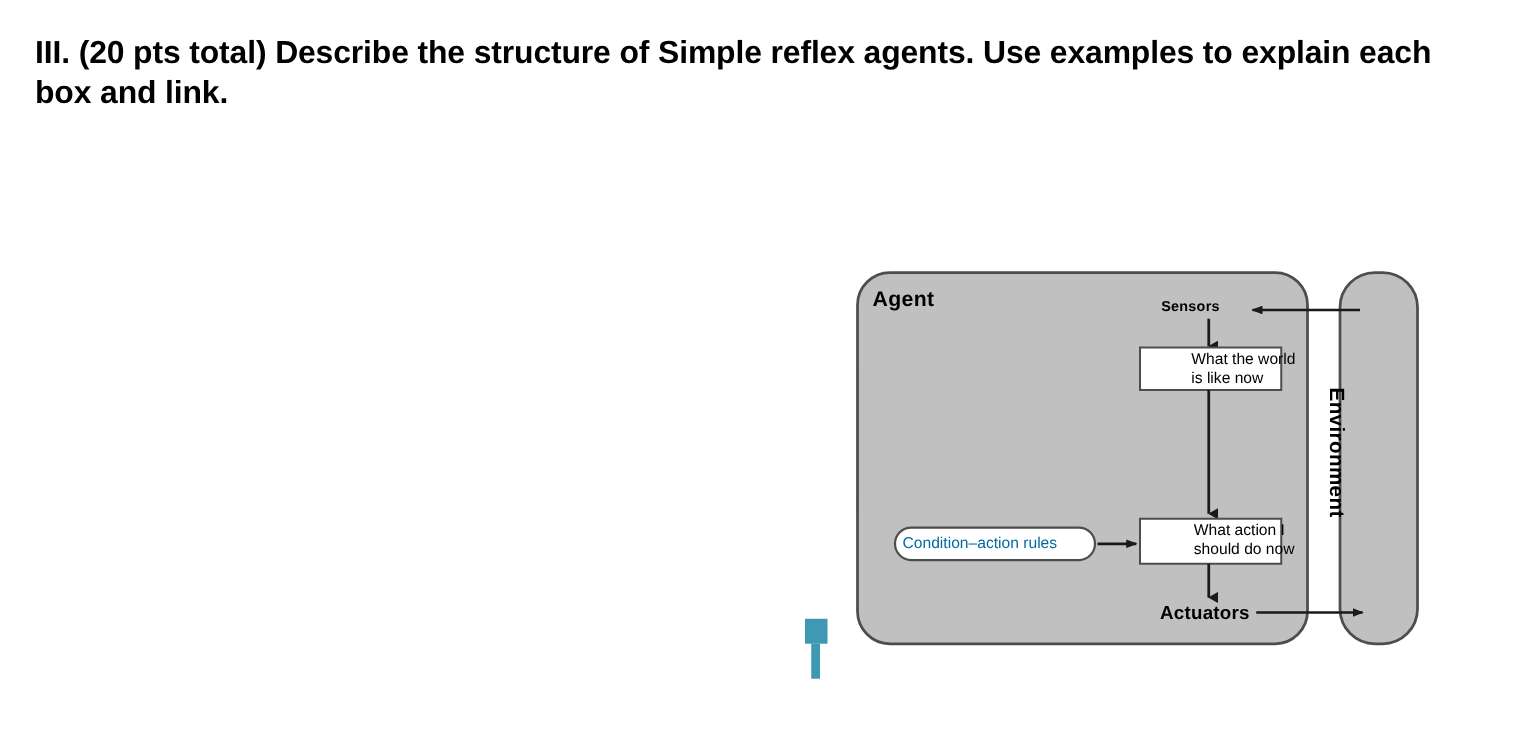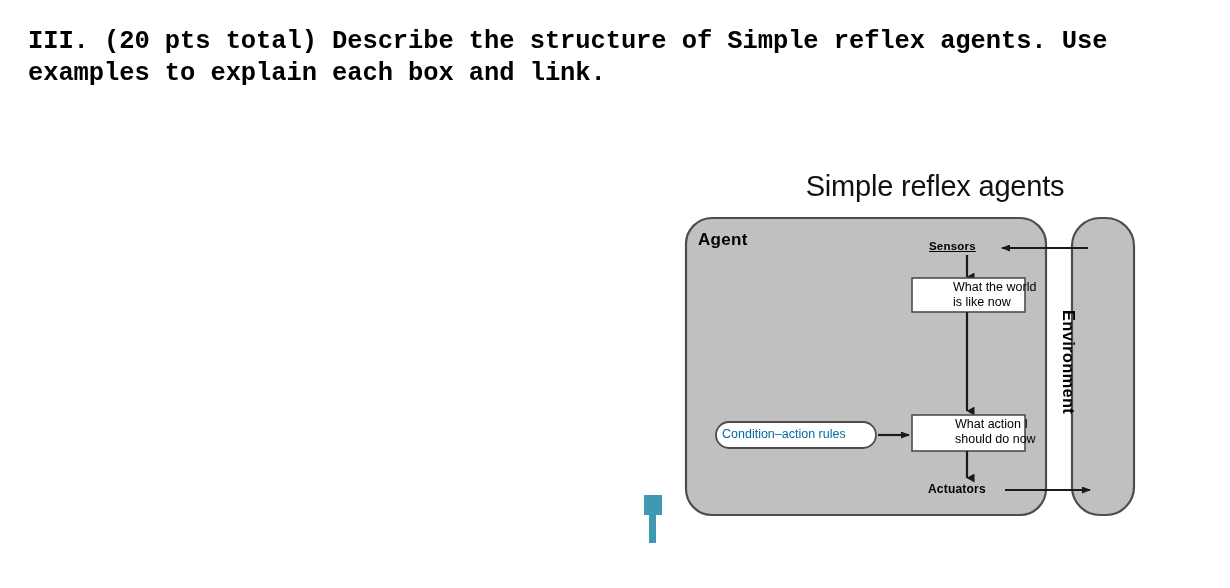--- a/index.html
+++ b/index.html
@@ -15,21 +15,21 @@
     overflow: hidden;
     font-family: "Liberation Sans", sans-serif;
   }
 
   
   #question-heading {
     position: absolute;
     left: 28px;
     top: 26px;
     width: 1120px;
-    font-family: Liberation Mono, monospace;
+    font-family: Liberation Sans, sans-serif;
     font-weight: bold;
     font-size: 25.5px;
     line-height: 32px;
     color: #000000;
     letter-spacing: -0.1px;
   }
 
   
   #figure {
     position: absolute;
@@ -72,26 +72,25 @@
     font-size: 17px;
     font-weight: bold;
     letter-spacing: 0.3px;
   }
   #sensors-label {
     left: 269px;
     top: 80px;
     font-size: 11.5px;
     font-weight: bold;
     letter-spacing: 0.2px;
-    text-decoration: underline;
   }
   #actuators-label {
     left: 268px;
     top: 322px;
-    font-size: 12px;
+    font-size: 15px;
     font-weight: bold;
     letter-spacing: 0.2px;
   }
   #environment-label {
     left: 418px;
     top: 150px;
     font-size: 16.5px;
     font-weight: bold;
     letter-spacing: 0.3px;
     transform: rotate(90deg);
@@ -140,21 +139,20 @@
     margin-left: 5px;
   }
 </style>
 </head>
 <body>
 
 <div id="question-heading">III. (20 pts total) Describe the structure of Simple reflex agents. Use examples to explain each box and link.</div>
 
 <div id="figure">
 
-  <div id="figure-title">Simple reflex agents</div>
 
   <svg id="figure-svg" width="490" height="375" viewBox="0 0 490 375">
     <defs>
       <marker id="arrowLeft" markerWidth="9" markerHeight="7" refX="1" refY="3.5" orient="auto-start-reverse" markerUnits="userSpaceOnUse">
         <path d="M0,3.5 L9,0 L9,7 z" fill="#1a1a1a"></path>
       </marker>
       <marker id="arrowRight" markerWidth="9" markerHeight="7" refX="8" refY="3.5" orient="auto" markerUnits="userSpaceOnUse">
         <path d="M0,0 L9,3.5 L0,7 z" fill="#1a1a1a"></path>
       </marker>
       <marker id="arrowDown" markerWidth="9" markerHeight="8" refX="4.5" refY="7.5" orient="auto" markerUnits="userSpaceOnUse">

